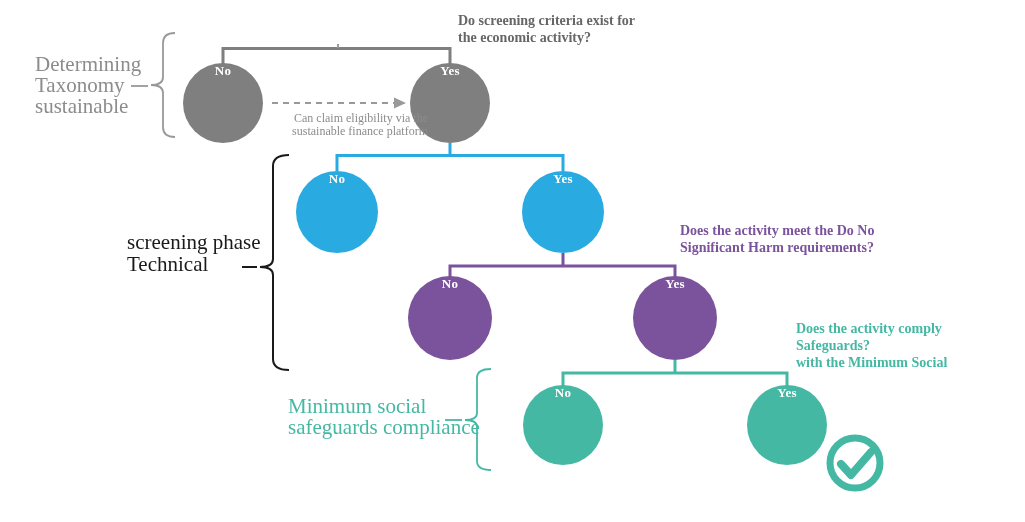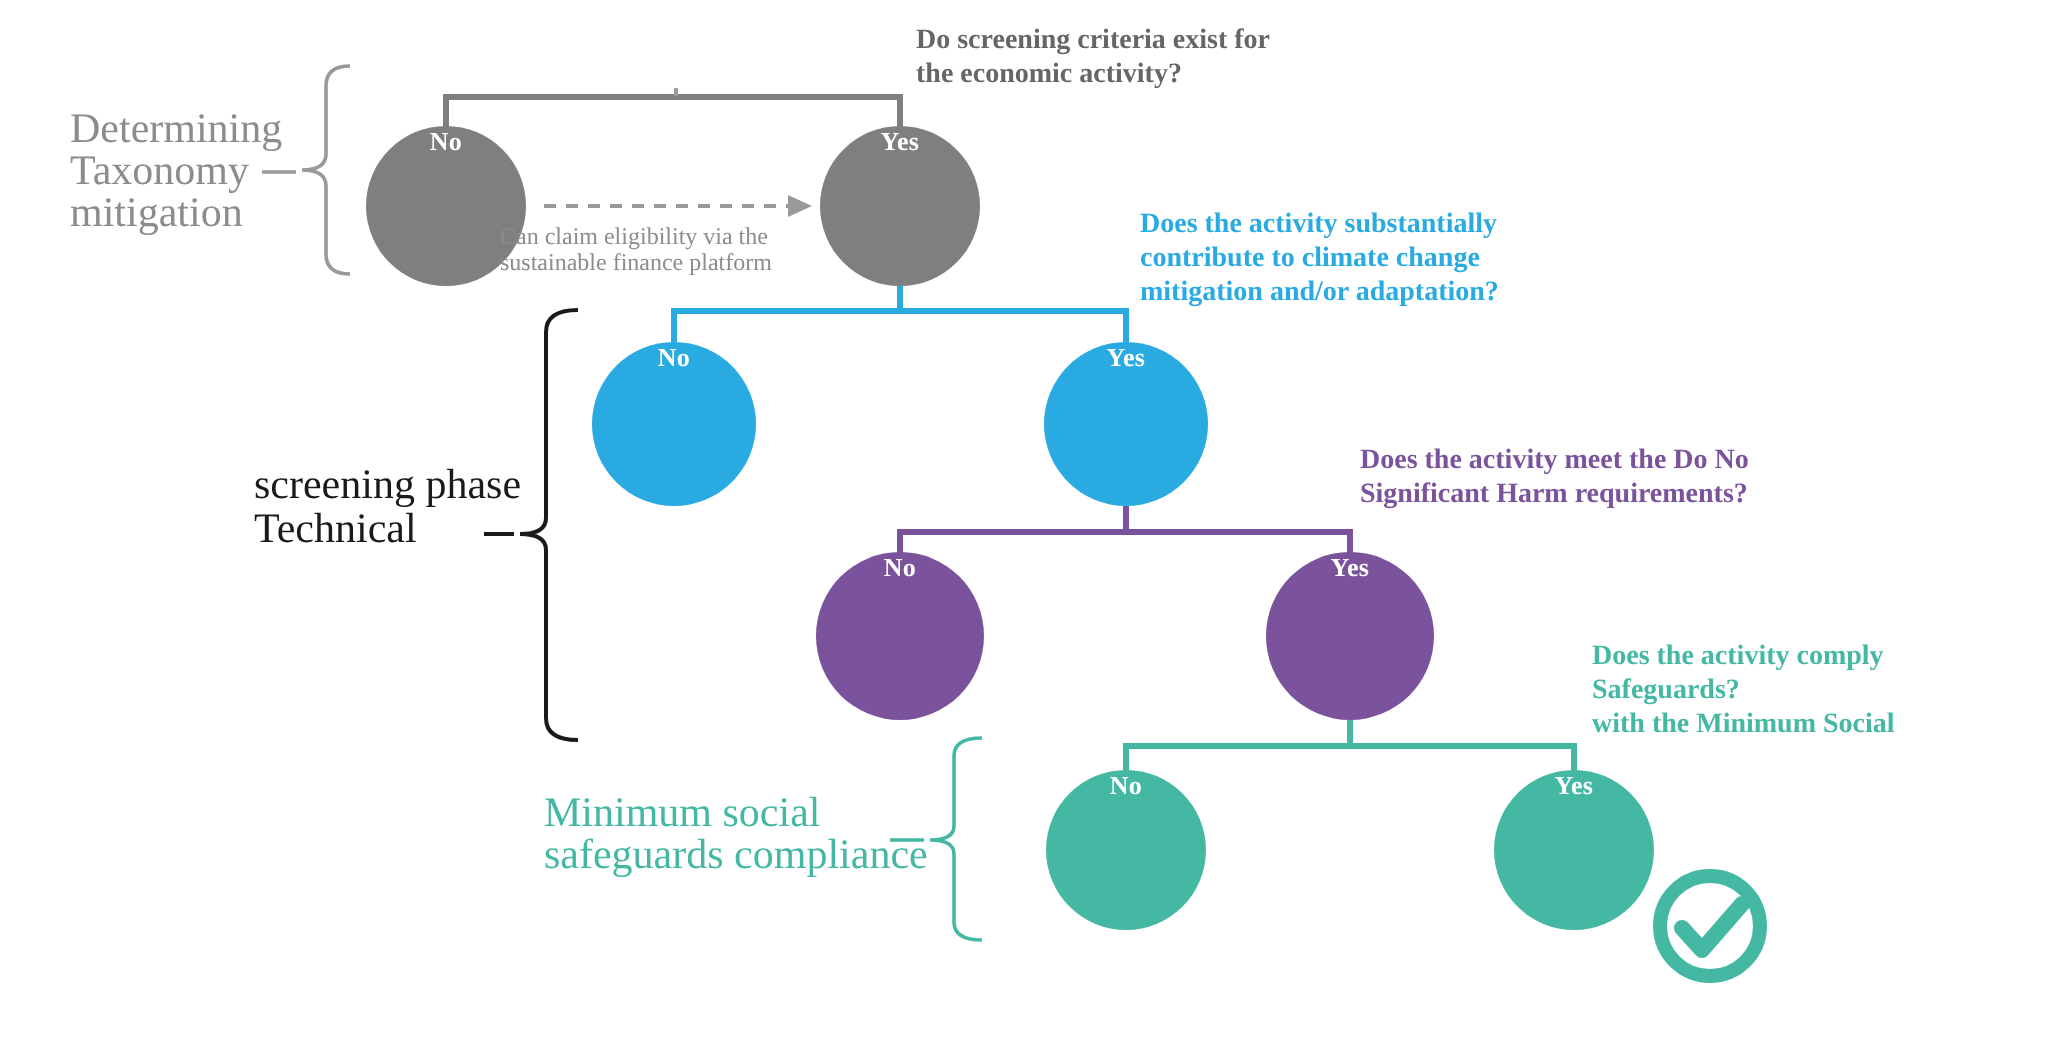--- a/index.html
+++ b/index.html
@@ -10,21 +10,21 @@
   .layer{position:absolute;left:0;top:0;}
   .node{
     position:absolute;border-radius:50%;
     display:flex;align-items:flex-start;justify-content:center;
     color:#ffffff;font-weight:bold;font-size:13px;letter-spacing:.2px;
   }
   .q{position:absolute;font-weight:bold;font-size:14px;line-height:17px;}
   .phase{position:absolute;font-size:21px;line-height:21px;}
   .note{
     position:absolute;font-size:12px;line-height:13px;color:#8C8C8C;
-    text-align:left;
+    text-align:right;
   }
   .c-gray{background:#7F7F7F;}
   .c-blue{background:#29ABE2;}
   .c-purple{background:#7B539C;}
   .c-teal{background:#45B8A4;}
 </style>
 </head>
 <body>
 
 <div class="stage">
@@ -58,25 +58,20 @@
       <circle cx="855" cy="463" r="25" fill="#ffffff" stroke="#45B8A4" stroke-width="7"></circle>
       <path d="M 841,464 L 851,475 L 871,452" stroke="#45B8A4" stroke-width="8" fill="none" stroke-linecap="round" stroke-linejoin="round"></path>
     </g>
   </svg>
 
   <div class="q" style="left:458px;top:12px;color:#666666">
     <div>Do screening criteria exist for</div>
     <div>the economic activity?</div>
   </div>
 
-  <div class="q" style="left:570px;top:104px;color:#29ABE2">
-    <div>Does the activity substantially</div>
-    <div>contribute to climate change</div>
-    <div>mitigation and/or adaptation?</div>
-  </div>
 
   <div class="q" style="left:680px;top:222px;color:#7B539C">
     <div>Does the activity meet the Do No</div>
     <div>Significant Harm requirements?</div>
   </div>
 
   <div class="q" style="left:796px;top:320px;color:#45B8A4">
     <div>Does the activity comply</div>
     <div>Safeguards?</div>
     <div>with the Minimum Social</div>
@@ -106,29 +101,29 @@
   <div class="node c-teal" style="left:523px;top:385px;width:80px;height:80px">
     <span>No</span>
   </div>
   <div class="node c-teal" style="left:747px;top:385px;width:80px;height:80px">
     <span>Yes</span>
   </div>
 
   <div class="phase" style="left:35px;top:54px;color:#8C8C8C">
     <div>Determining</div>
     <div>Taxonomy</div>
-    <div>mitigation</div>
+    <div>sustainable</div>
   </div>
 
   <div class="phase" style="left:127px;top:231px;color:#1A1A1A;line-height:22px">
     <div>screening phase</div>
     <div>Technical</div>
   </div>
 
-  <div class="phase" style="left:272px;top:396px;color:#45B8A4">
+  <div class="phase" style="left:288px;top:396px;color:#45B8A4">
     <div>Minimum social</div>
     <div>safeguards compliance</div>
   </div>
 
   <div class="note" style="left:250px;top:112px;width:178px">
     <div>Can claim eligibility via the</div>
     <div>sustainable finance platform</div>
   </div>
 
 </div>

